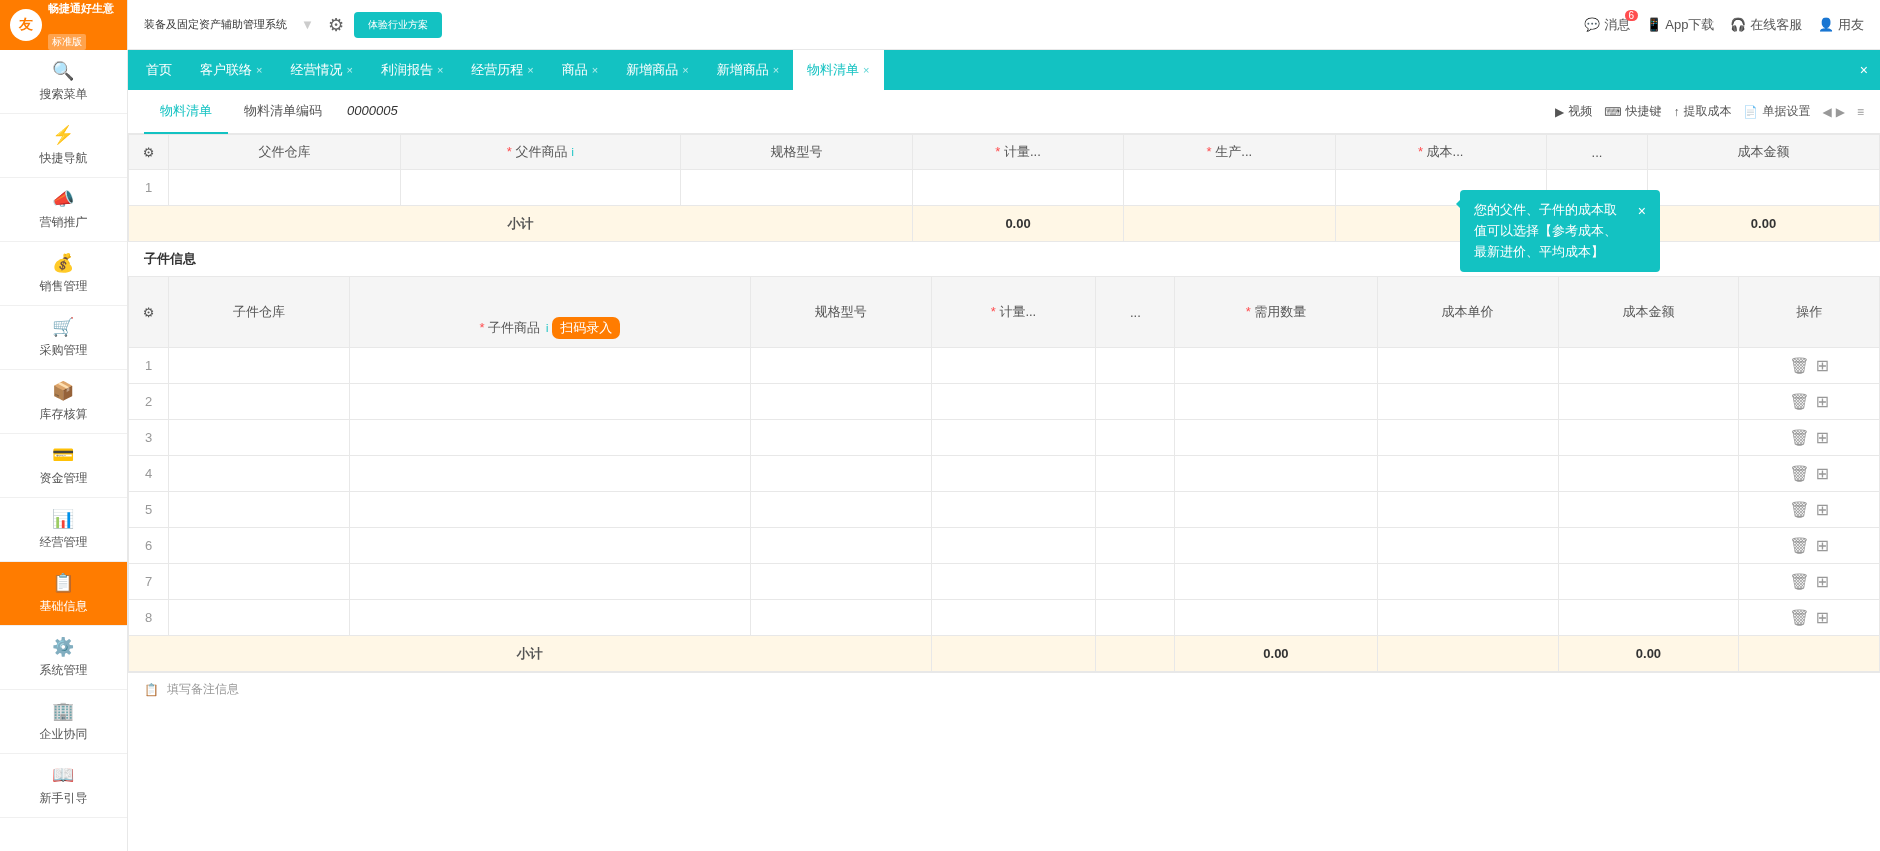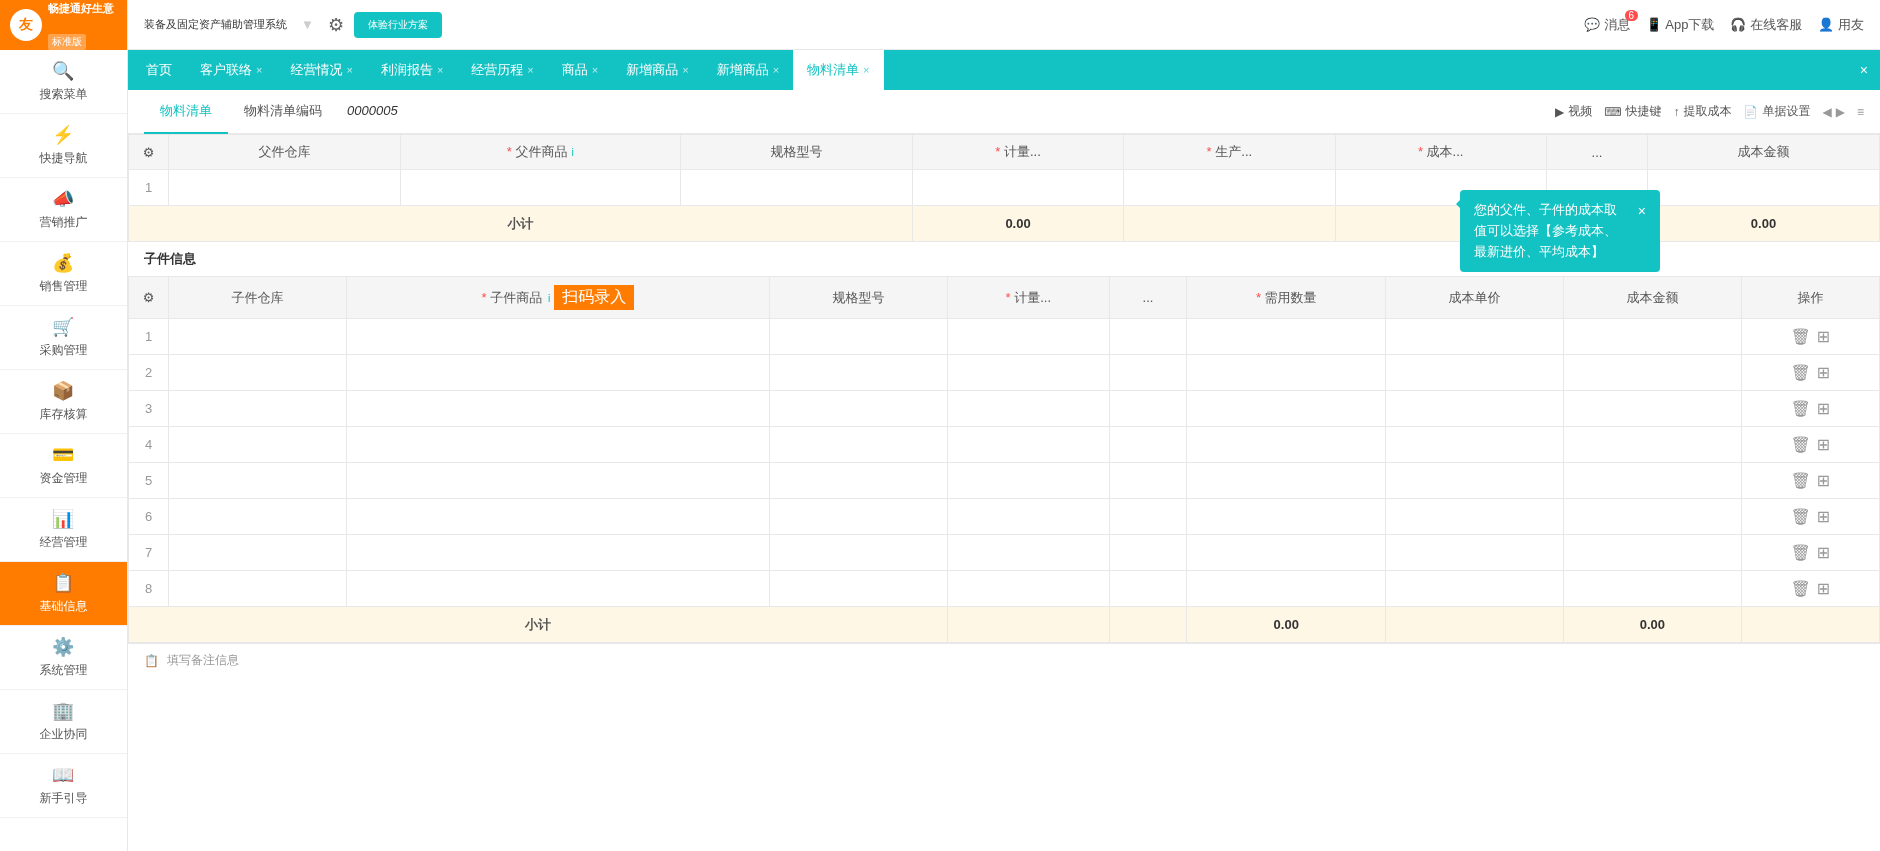--- a/index.html
+++ b/index.html
@@ -166,23 +166,24 @@
     .data-table td.row-num { color: #999; width: 40px; }
     .data-table tr.subtotal td { background: #fff7e6; font-weight: bold; }
     .data-table .subtotal-label { text-align: center; color: #555; }
     .subtotal-val { color: #333; }
 
     .scan-btn {
       background: #ff7c00;
       color: #fff;
       border: none;
       padding: 2px 8px;
-      border-radius: 0;
-      font-size: 16px;
+      border-radius: 7px;
+      font-size: 13px;
       cursor: pointer;
+      margin-top: 32px;
     }
 
     .action-icons { display: flex; align-items: center; justify-content: center; gap: 6px; color: #999; font-size: 16px; }
     .action-icons span { cursor: pointer; }
 
     
     .tooltip-box {
       position: absolute;
       top: 100px;
       right: 220px;

